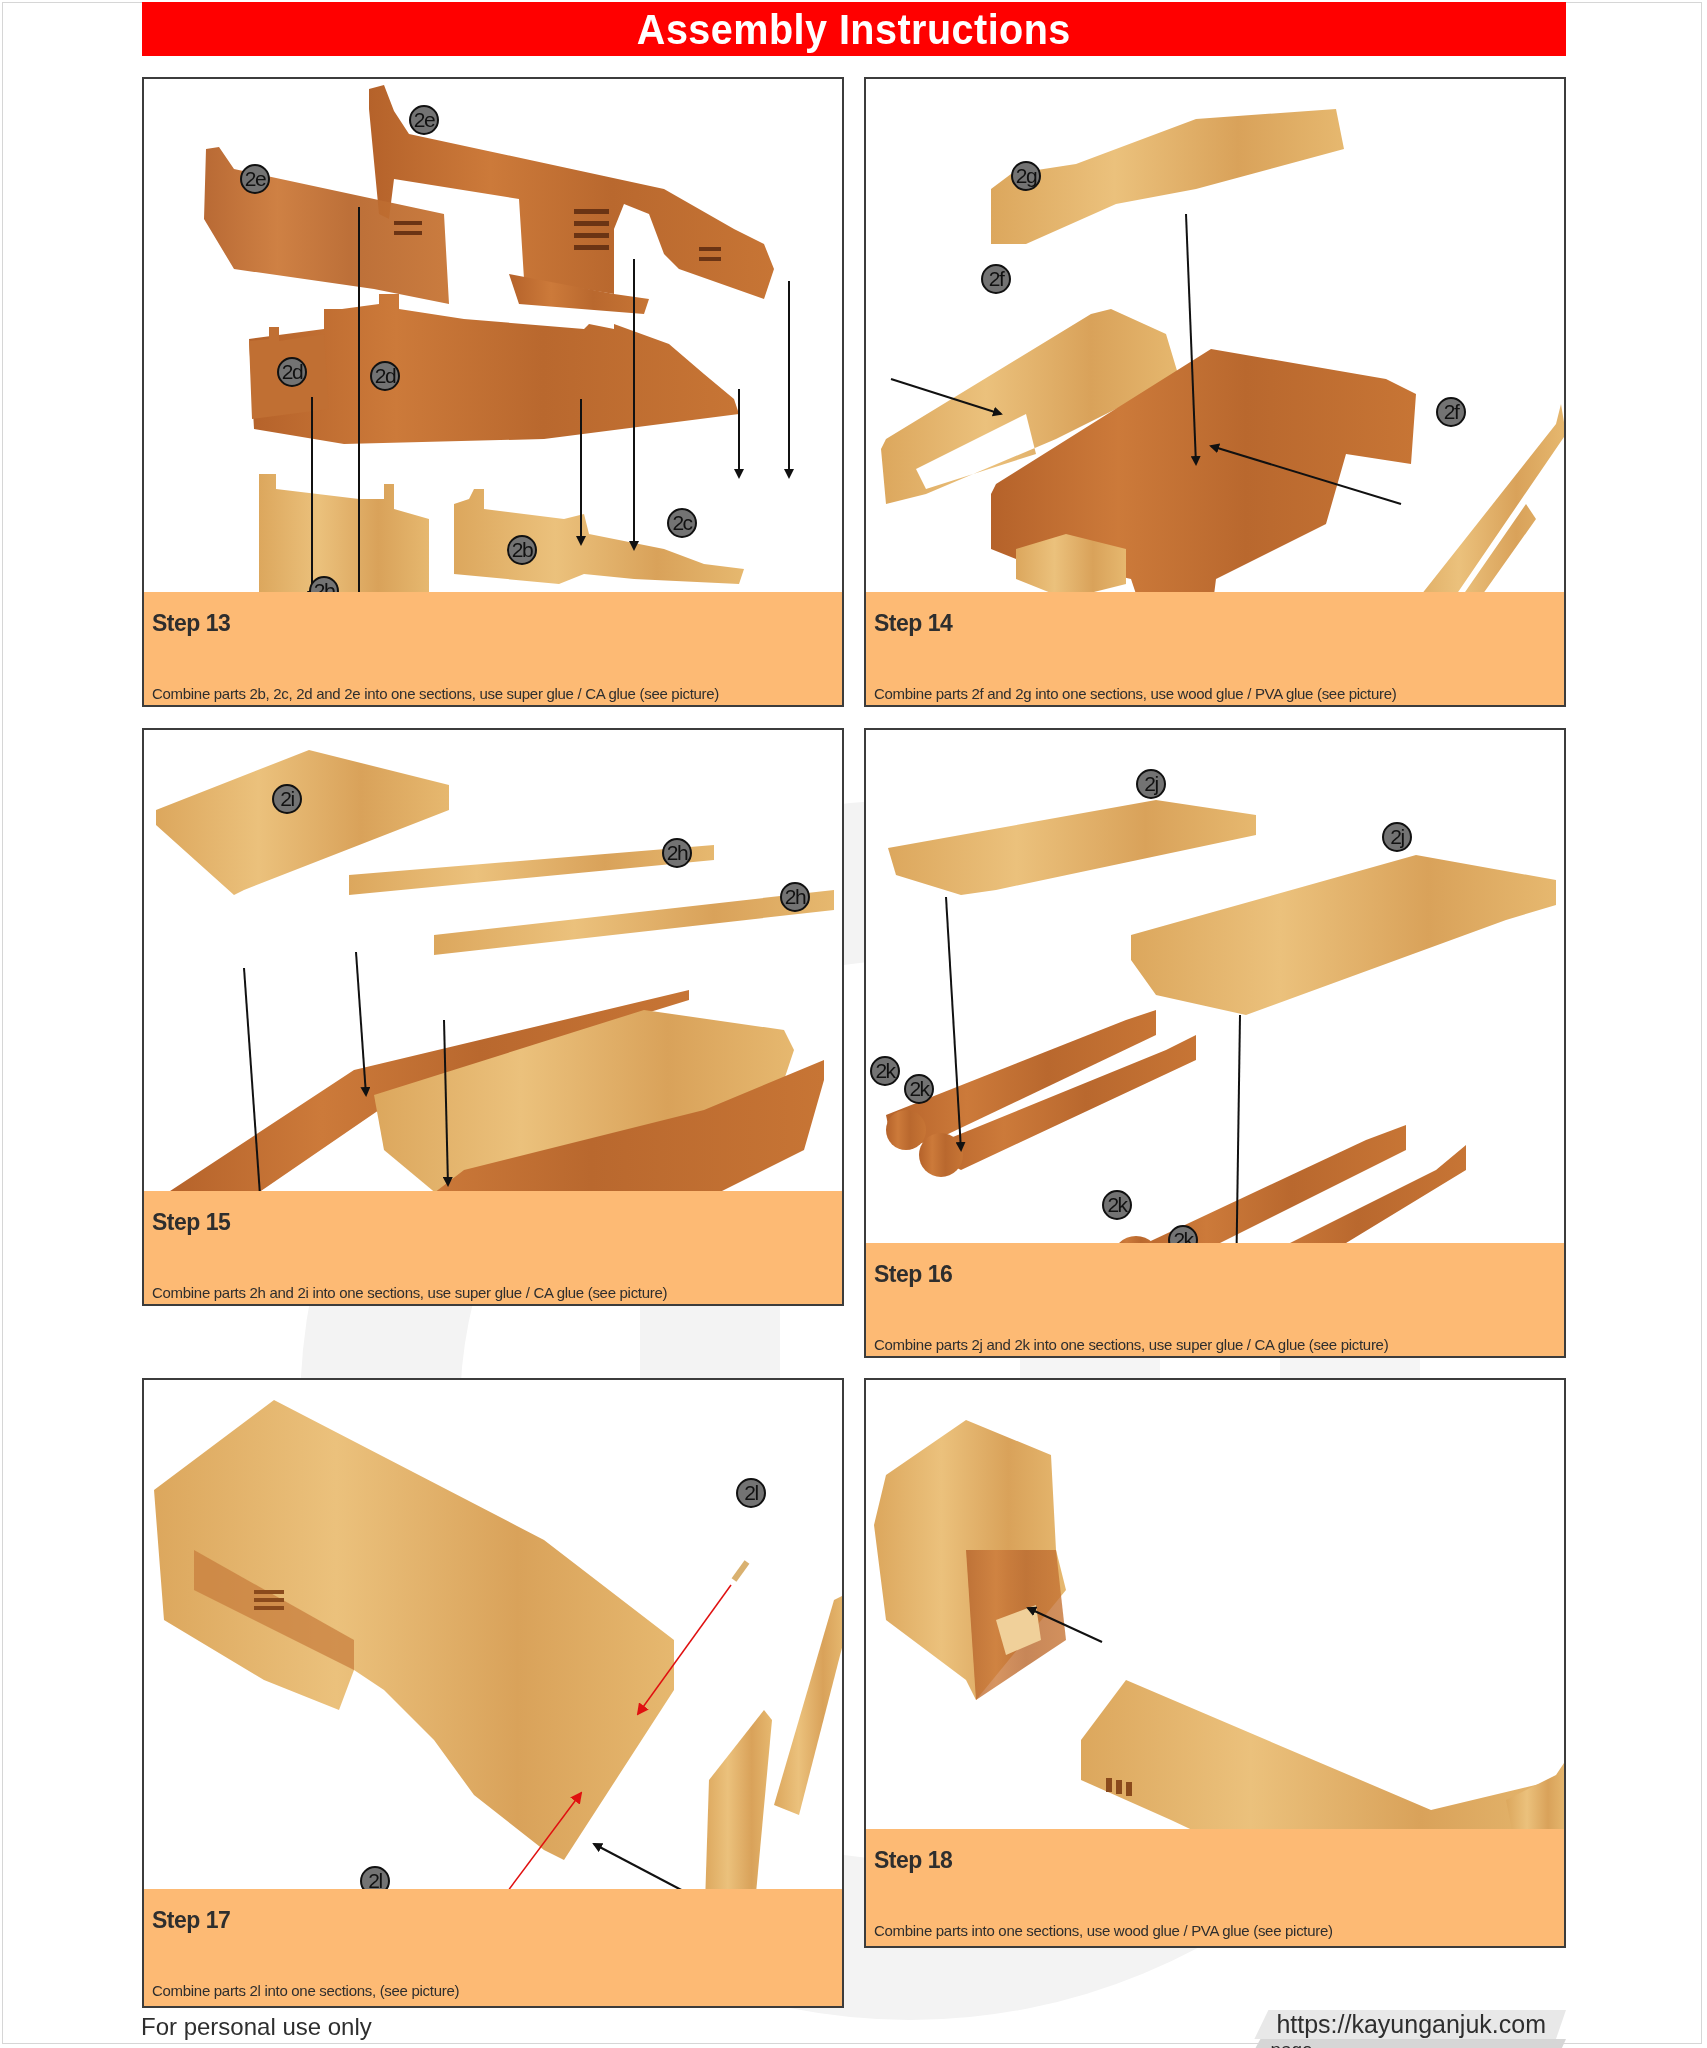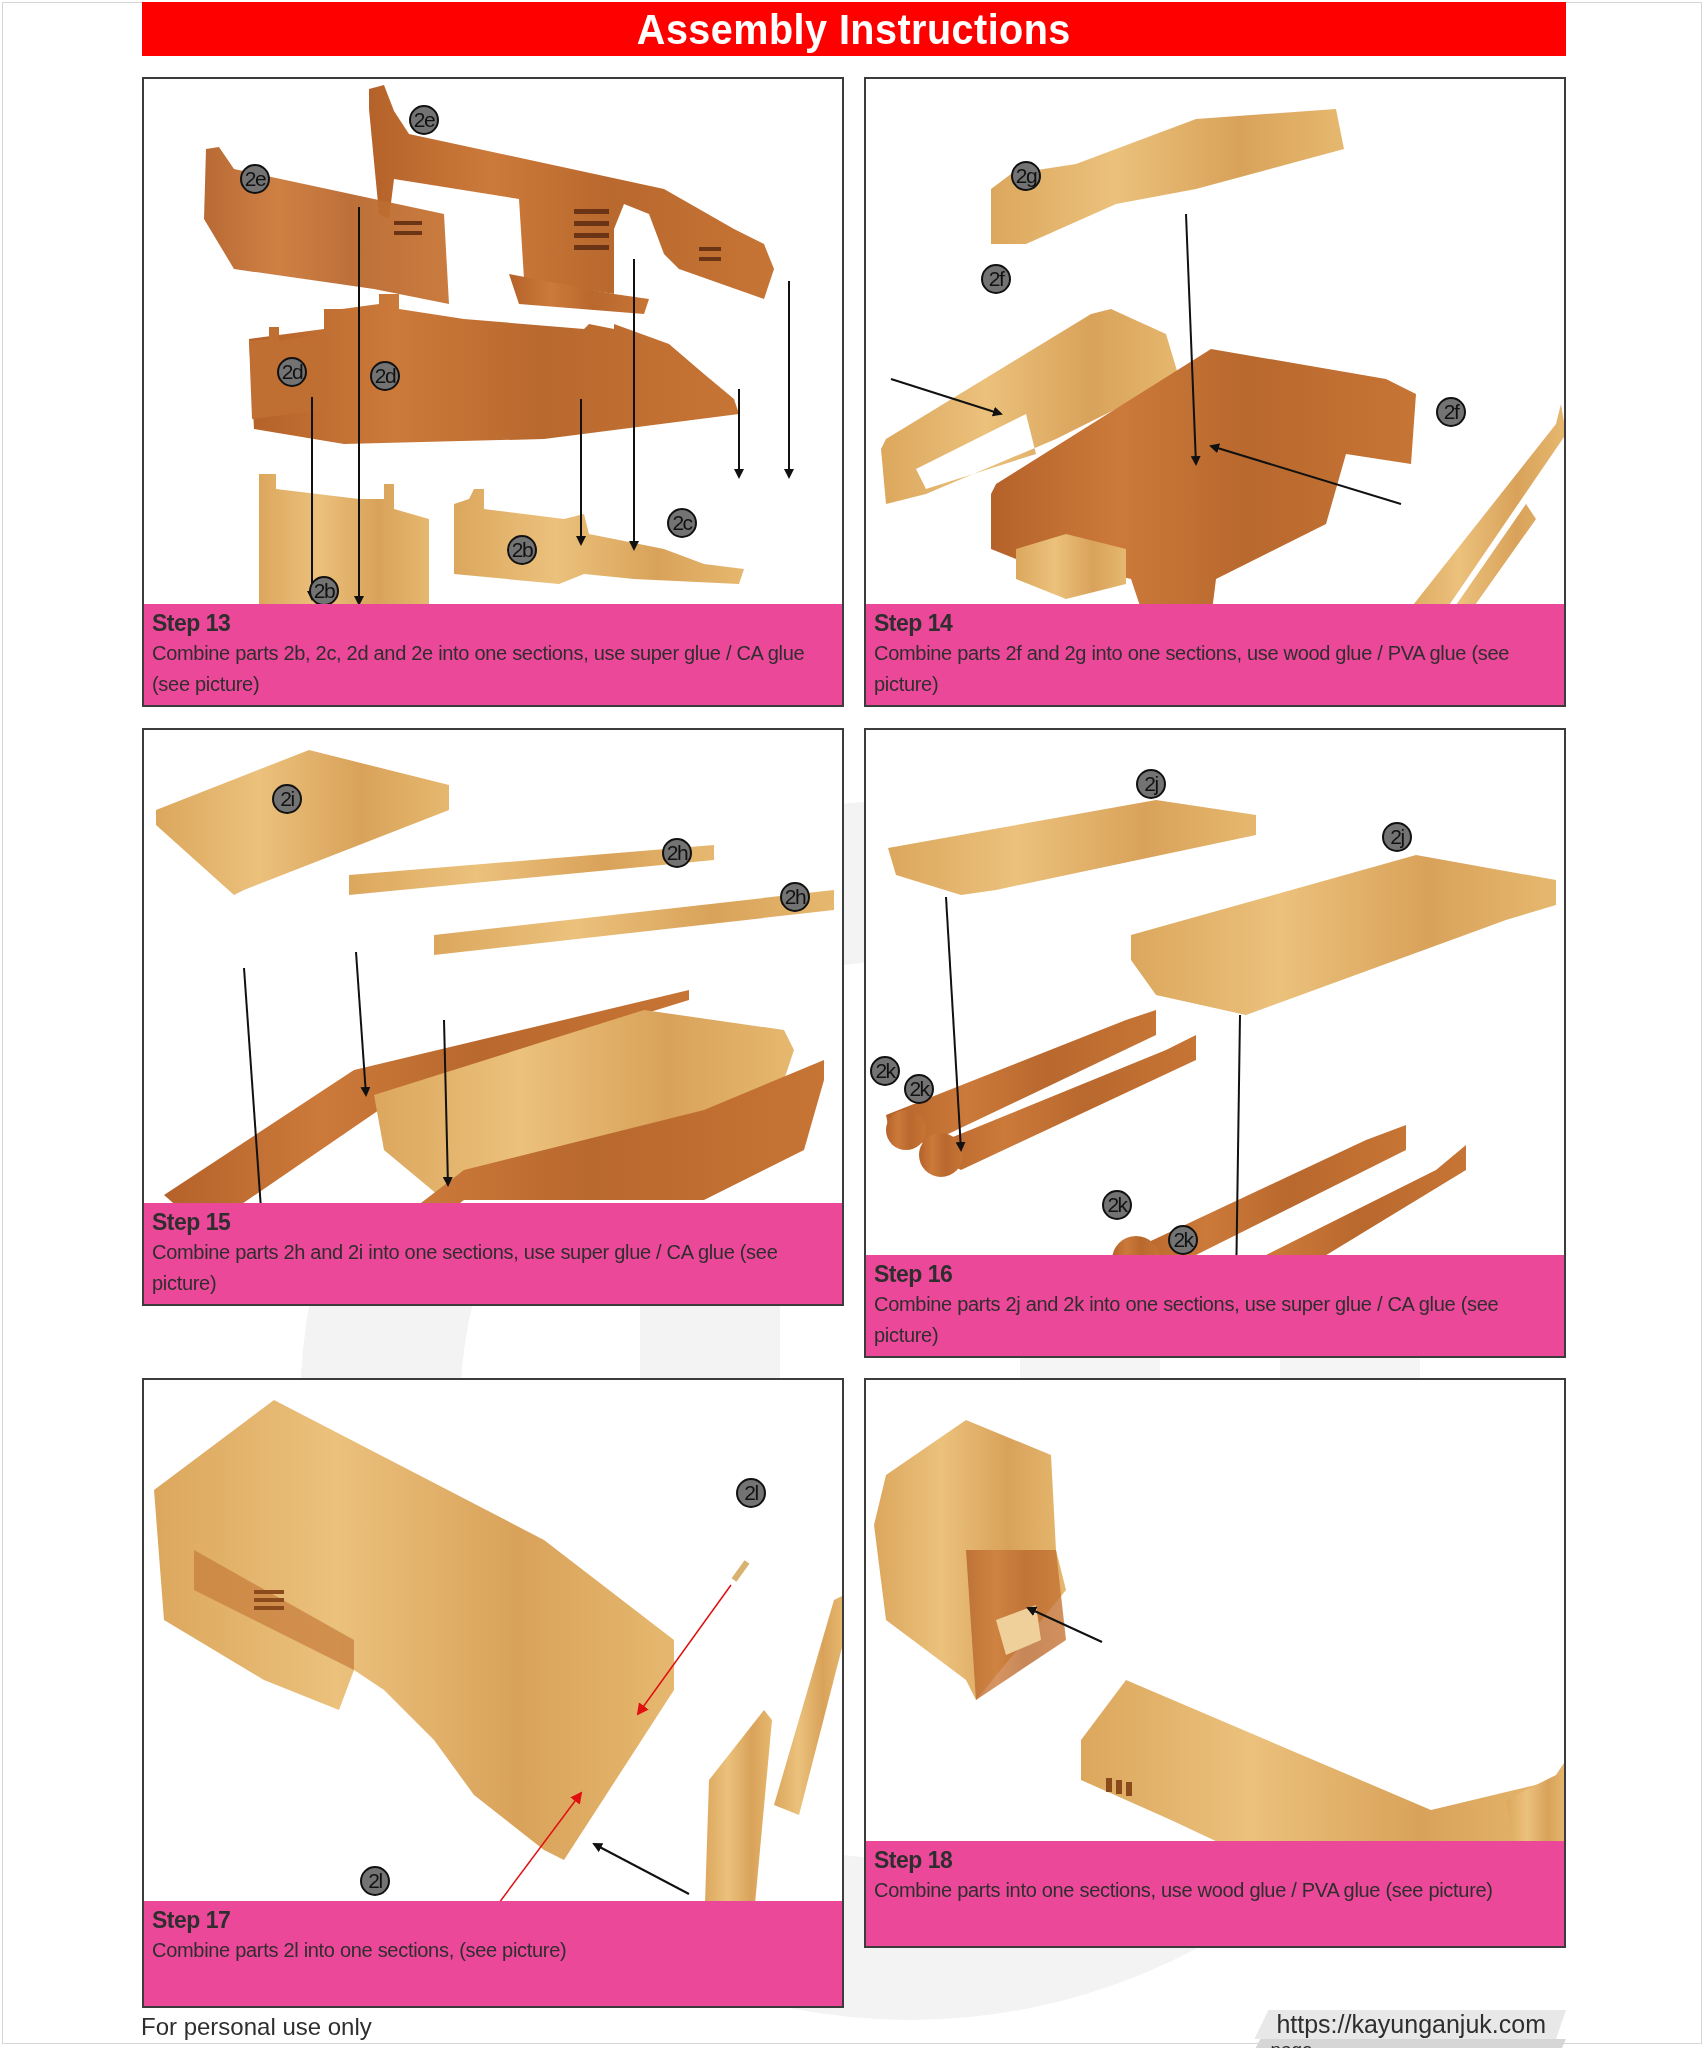--- a/index.html
+++ b/index.html
@@ -3,23 +3,23 @@
 <meta charset="utf-8">
 <style>
   html,body{margin:0;padding:0;}
   body{width:1707px;height:2048px;background:#fff;position:relative;overflow:hidden;font-family:"Liberation Sans",sans-serif;}
   .page-frame{position:absolute;left:2px;top:2px;width:1700px;height:2042px;border:1px solid #d6d6d6;box-sizing:border-box;}
   .title-bar{position:absolute;left:142px;top:2px;width:1424px;height:54px;background:#ff0000;display:flex;align-items:center;justify-content:center;}
   .title-bar span{color:#fff;font-weight:bold;font-size:43px;letter-spacing:0.5px;transform:scaleX(0.92);}
   .watermark{position:absolute;left:260px;top:760px;width:1300px;height:1300px;pointer-events:none;}
   .panel{position:absolute;width:702px;border:2px solid #3c3c3c;box-sizing:border-box;background:#fff;overflow:hidden;}
   .panel .figure{position:absolute;left:0;top:0;right:0;}
-  .panel .caption{position:absolute;left:0;right:0;bottom:0;background:#ec4899;padding:4px 8px 0 8px;color:#2e2e2e;}
+  .panel .caption{position:absolute;left:0;right:0;bottom:0;background:#fdba74;padding:16px 8px 0 8px;color:#2e2e2e;}
   .caption .step{font-weight:bold;font-size:23px;line-height:30px;letter-spacing:-0.5px;}
-  .caption .desc{font-size:20px;line-height:31px;letter-spacing:-0.3px;}
+  .caption .desc{font-size:15px;line-height:31px;letter-spacing:-0.3px;margin-top:40px;}
   .callout{position:absolute;width:30px;height:30px;border:2px solid #111;border-radius:50%;background:#737373;box-sizing:border-box;display:flex;align-items:center;justify-content:center;font-size:21px;color:#111;letter-spacing:-1.5px;}
   .footer-left{position:absolute;left:141px;top:2013px;font-size:24px;color:#2e2e2e;}
   .footer-right{position:absolute;right:141px;top:2010px;height:35px;display:flex;align-items:stretch;flex-direction:column;}
   .footer-right .url{background:#e8e8e8;padding:0 20px 0 22px;font-size:25px;color:#2e2e2e;display:flex;align-items:center;clip-path:polygon(14px 0,100% 0,calc(100% - 10px) 100%,0 100%);}
   .footer-right .pg{background:#d6d6d6;padding:0 18px 0 22px;font-size:19px;color:#2e2e2e;display:flex;align-items:center;margin-left:-6px;clip-path:polygon(12px 0,100% 0,calc(100% - 10px) 100%,0 100%);}
   .footer-right .num{background:#b5b5b5;padding:0 14px 0 22px;font-size:25px;color:#2e2e2e;display:flex;align-items:center;margin-left:-8px;clip-path:polygon(12px 0,100% 0,100% 100%,0 100%);}
 </style>
 </head>
 <body>
 

